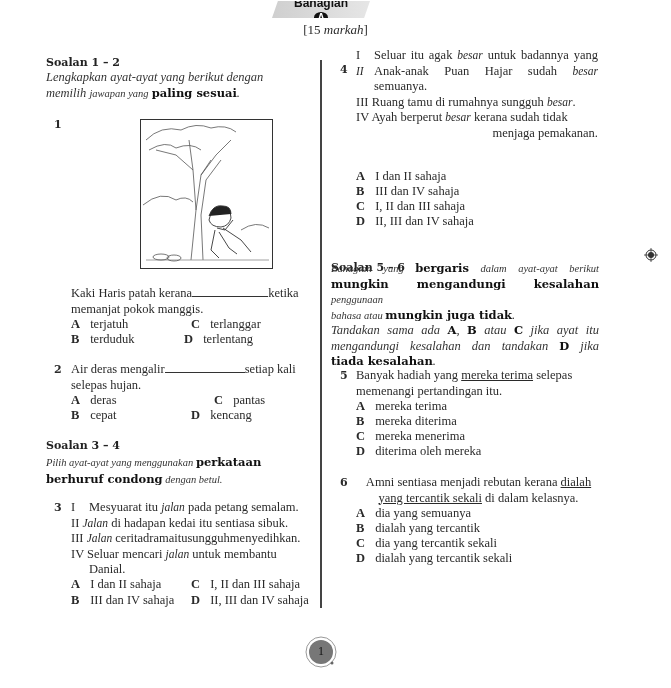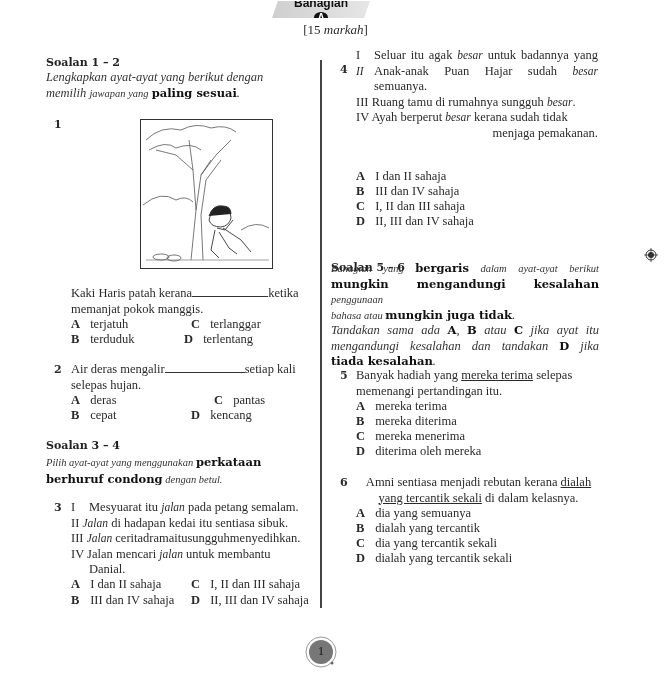--- a/index.html
+++ b/index.html
@@ -100,21 +100,21 @@
 <div class="abs instr" style="left:46px;top:454px;width:270px;">
   <div><span class="sm">Pilih ayat-ayat yang menggunakan </span><b>perkataan</b></div>
   <div><b>berhuruf condong</b><span class="sm"> dengan betul.</span></div>
 </div>
 
 <div class="abs qnum" style="left:54px;top:501px;">3</div>
 <div class="abs line" style="left:71px;top:500px;width:245px;">
   <div><span style="display:inline-block;width:18px;">I</span><span>Mesyuarat itu </span><span class="it">jalan</span><span> pada petang semalam.</span></div>
   <div><span>II</span> <span class="it">Jalan</span><span> di hadapan kedai itu sentiasa sibuk.</span></div>
   <div><span>III</span> <span class="it">Jalan</span><span> ceritadramaitusungguhmenyedihkan.</span></div>
-  <div><span>IV</span> <span>Jalan mencari </span><span class="it">jalan</span><span> untuk membantu</span></div>
+  <div><span>IV</span> <span>Seluar mencari </span><span class="it">jalan</span><span> untuk membantu</span></div>
   <div style="padding-left:18px;">Danial.</div>
 </div>
 <div class="abs line" style="left:71px;top:577px;"><span class="opt-letter">A</span> <span>I dan II sahaja</span></div>
 <div class="abs line" style="left:71px;top:593px;"><span class="opt-letter">B</span> <span>III dan IV sahaja</span></div>
 <div class="abs line" style="left:191px;top:577px;"><span class="opt-letter">C</span> <span>I, II dan III sahaja</span></div>
 <div class="abs line" style="left:191px;top:593px;"><span class="opt-letter">D</span> <span>II, III dan IV sahaja</span></div>
 
 <div class="abs divider"></div>
 
 <div class="abs qnum" style="left:340px;top:63px;">4</div>

